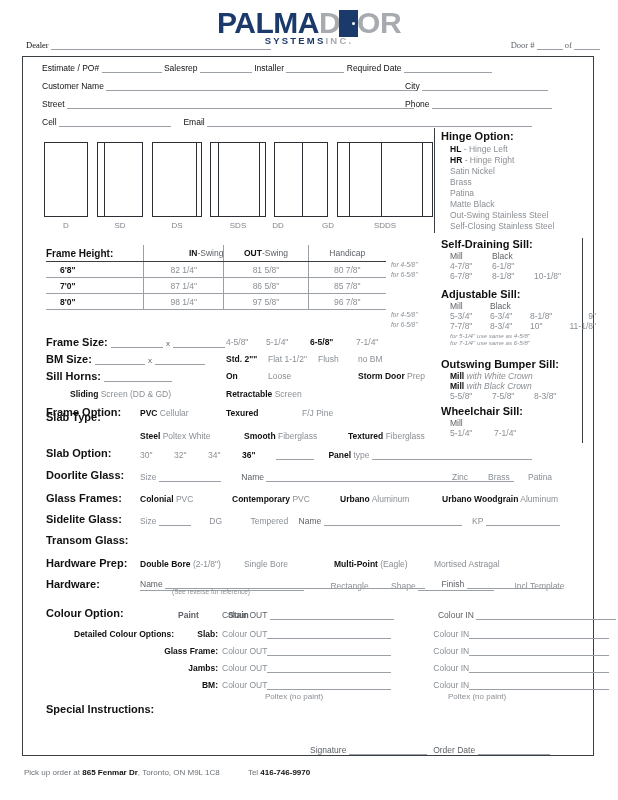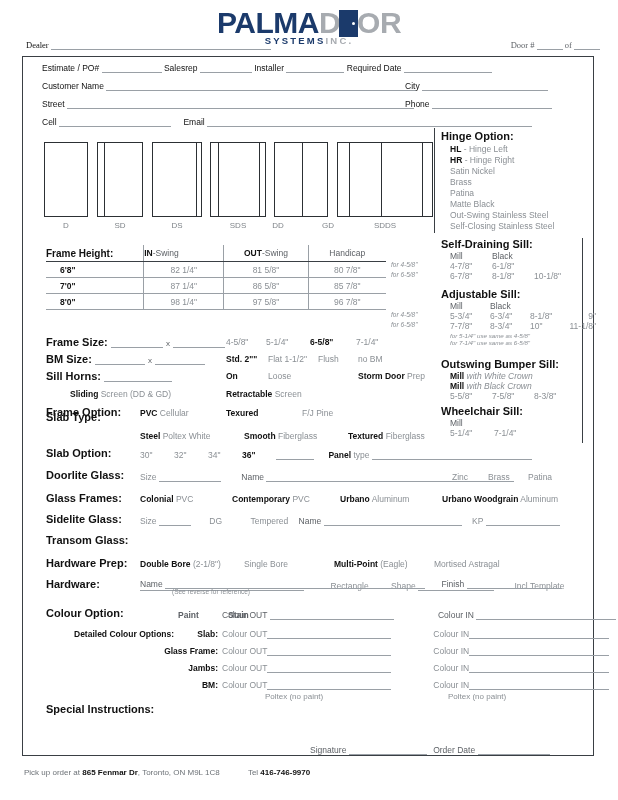--- a/index.html
+++ b/index.html
@@ -195,21 +195,21 @@
         <div style="font-size: 8.5px; line-height: 11px;"><span class="gray">Out-Swing Stainless Steel</span></div>
         <div style="font-size: 8.5px; line-height: 11px;"><span class="gray">Self-Closing Stainless Steel</span></div>
       </div>
   </div>
 
   <div class="fh-table">
     <table>
       <tbody>
           <tr class="fh-hdr">
         <td style="width:98px; font-size:10px;">Frame Height:</td>
-        <td class="vsep" style="text-align:left;width:80px;"><b>IN</b><span class="mid" style="font-weight:normal">-Swing</span></td>
+        <td class="vsep" style="text-align:right;width:80px;"><b>IN</b><span class="mid" style="font-weight:normal">-Swing</span></td>
         <td class="vsep" style="text-align:center;width:84px;"><b>OUT</b><span class="mid" style="font-weight:normal">-Swing</span></td>
         <td class="vsep" style="text-align:center;width:78px;"><span class="mid" style="font-weight:normal">Handicap</span></td>
       </tr>
       <tr class="fh-row">
         <td class="first">6'8"</td>
         <td class="vsep">82 1/4"</td>
         <td class="vsep">81 5/8"</td>
         <td class="vsep">80 7/8"</td>
       </tr>
       <tr class="fh-row">

